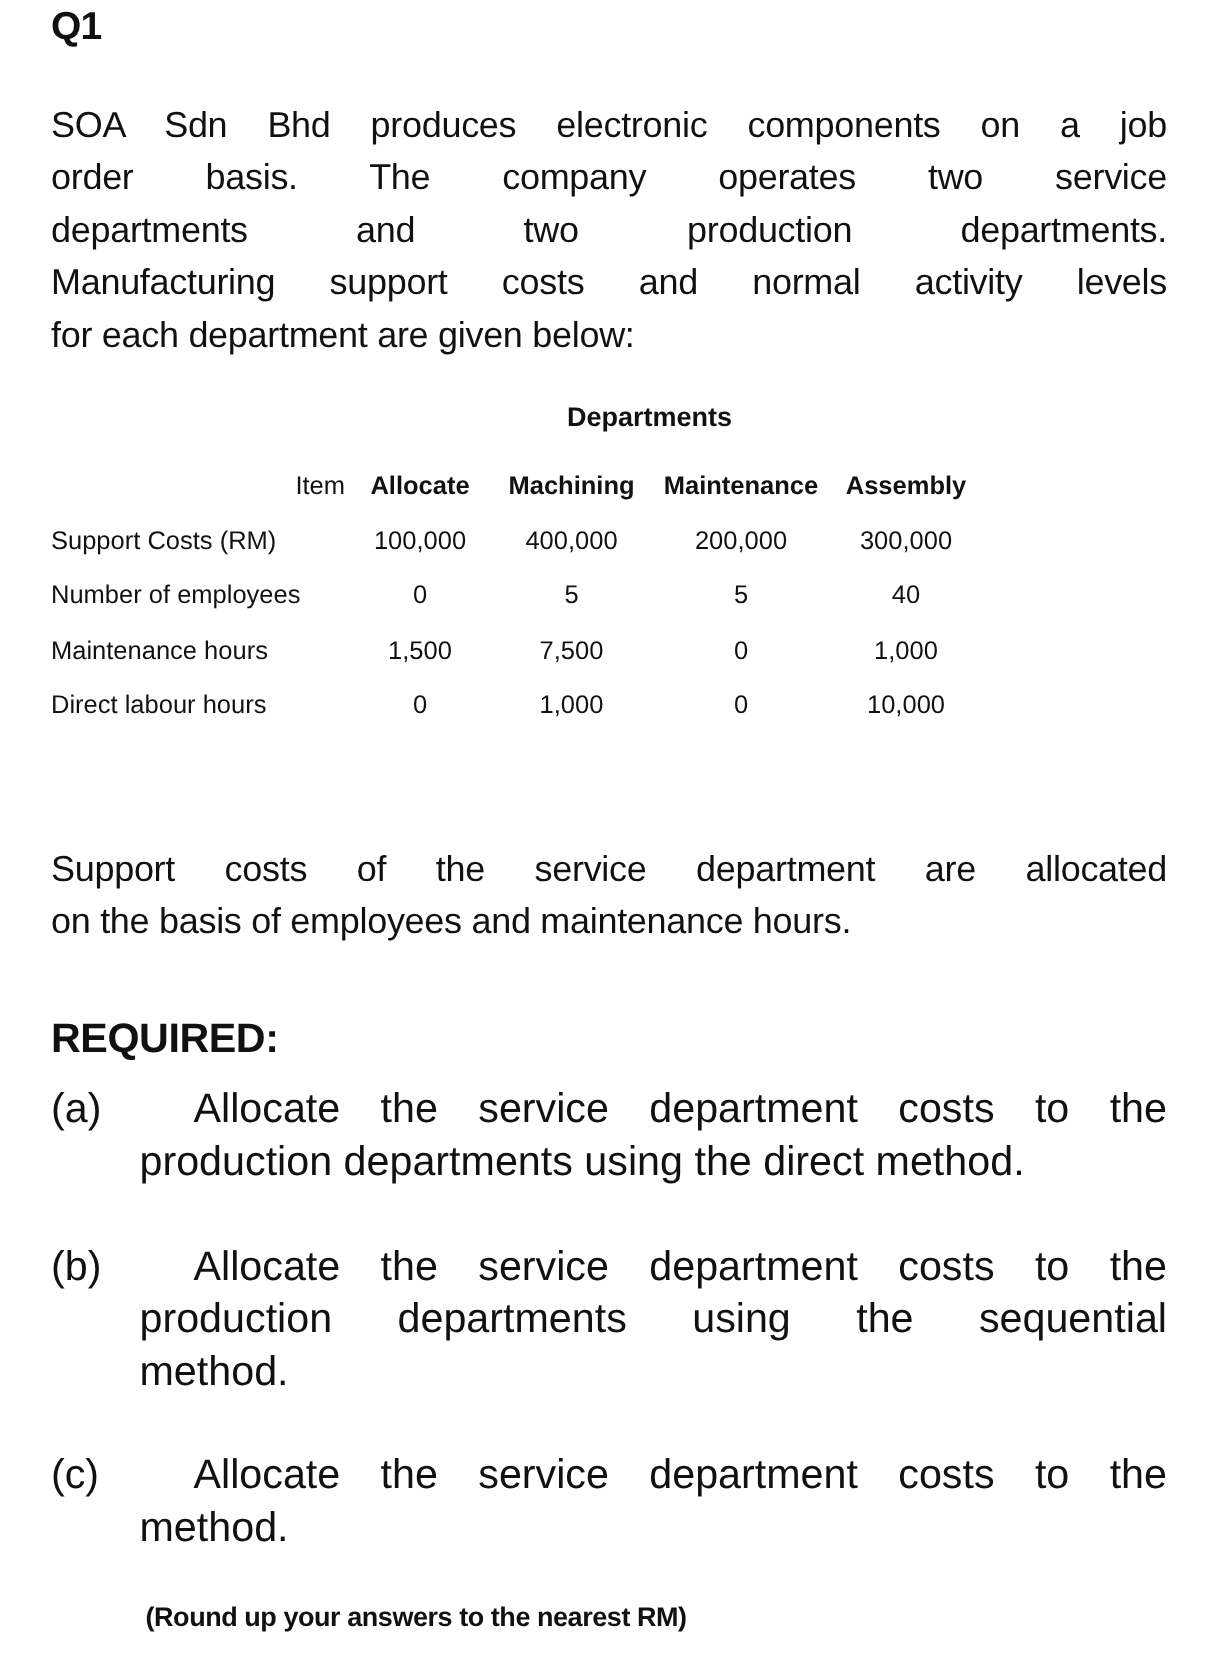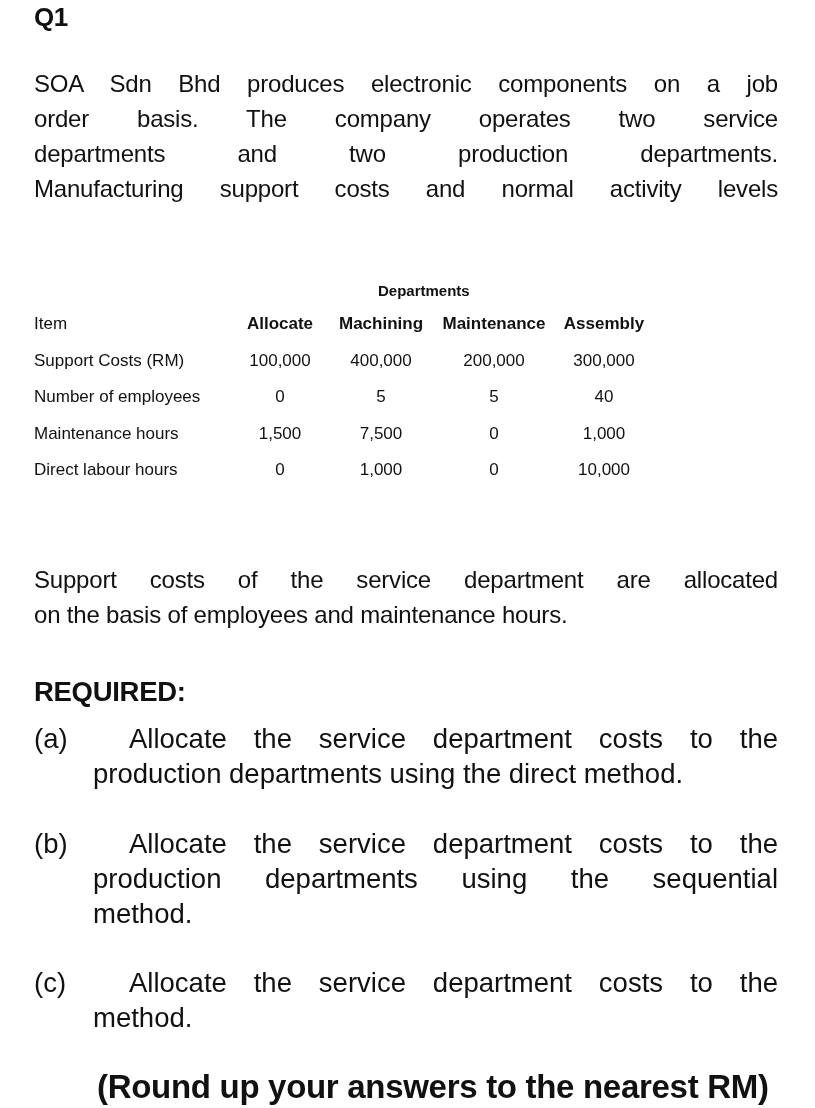--- a/index.html
+++ b/index.html
@@ -41,22 +41,22 @@
       white-space: nowrap;
     }
     .intro .line.last, .basis .line.last, .item .line.last {
       text-align-last: left;
     }
 
     
     .dept-heading {
       position: absolute;
       left: 378px;
-      top: 282px;
-      font-size: 15px;
+      top: 268px;
+      font-size: 18px;
       font-weight: bold;
     }
     table.data-table {
       position: absolute;
       left: 34px;
       top: 306px;
       border-collapse: collapse;
       font-size: 17px;
     }
     table.data-table td, table.data-table th {
@@ -64,21 +64,21 @@
       height: 36.5px;
       vertical-align: middle;
       white-space: nowrap;
     }
     table.data-table th {
       font-weight: bold;
       text-align: center;
     }
     table.data-table th.item-col {
       font-weight: normal;
-      text-align: left;
+      text-align: right;
     }
     table.data-table td.label { text-align: left; width: 196px; }
     table.data-table td.num { text-align: center; }
     .col-personnel { width: 100px; }
     .col-machining { width: 102px; }
     .col-maintenance { width: 124px; }
     .col-assembly { width: 96px; }
 
     .basis { top: 562px; }
 
@@ -110,35 +110,36 @@
       margin-left: 36px;
       width: 649px;
     }
     .item-a { top: 721px; }
     .item-b { top: 826px; }
     .item-c { top: 965px; }
     .note {
       position: absolute;
       left: 97px;
       top: 1068px;
-      font-size: 33px;
+      font-size: 18px;
       font-weight: bold;
       letter-spacing: -0.3px;
     }
   </style>
 </head>
 <body>
 
 <div class="q-title">Q1</div>
 
 <div class="para intro">
   <span class="line">SOA Sdn Bhd produces electronic components on a job</span>
   <span class="line">order basis. The company operates two service</span>
   <span class="line">departments and two production departments.</span>
   <span class="line">Manufacturing support costs and normal activity levels</span>
+  <span class="line last">for each department are given below:</span>
 </div>
 
 <div class="dept-heading">Departments</div>
 
 <table class="data-table">
   <thead>
     <tr>
       <th class="item-col">Item</th>
       <th class="col-personnel">Allocate</th>
       <th class="col-machining">Machining</th>

